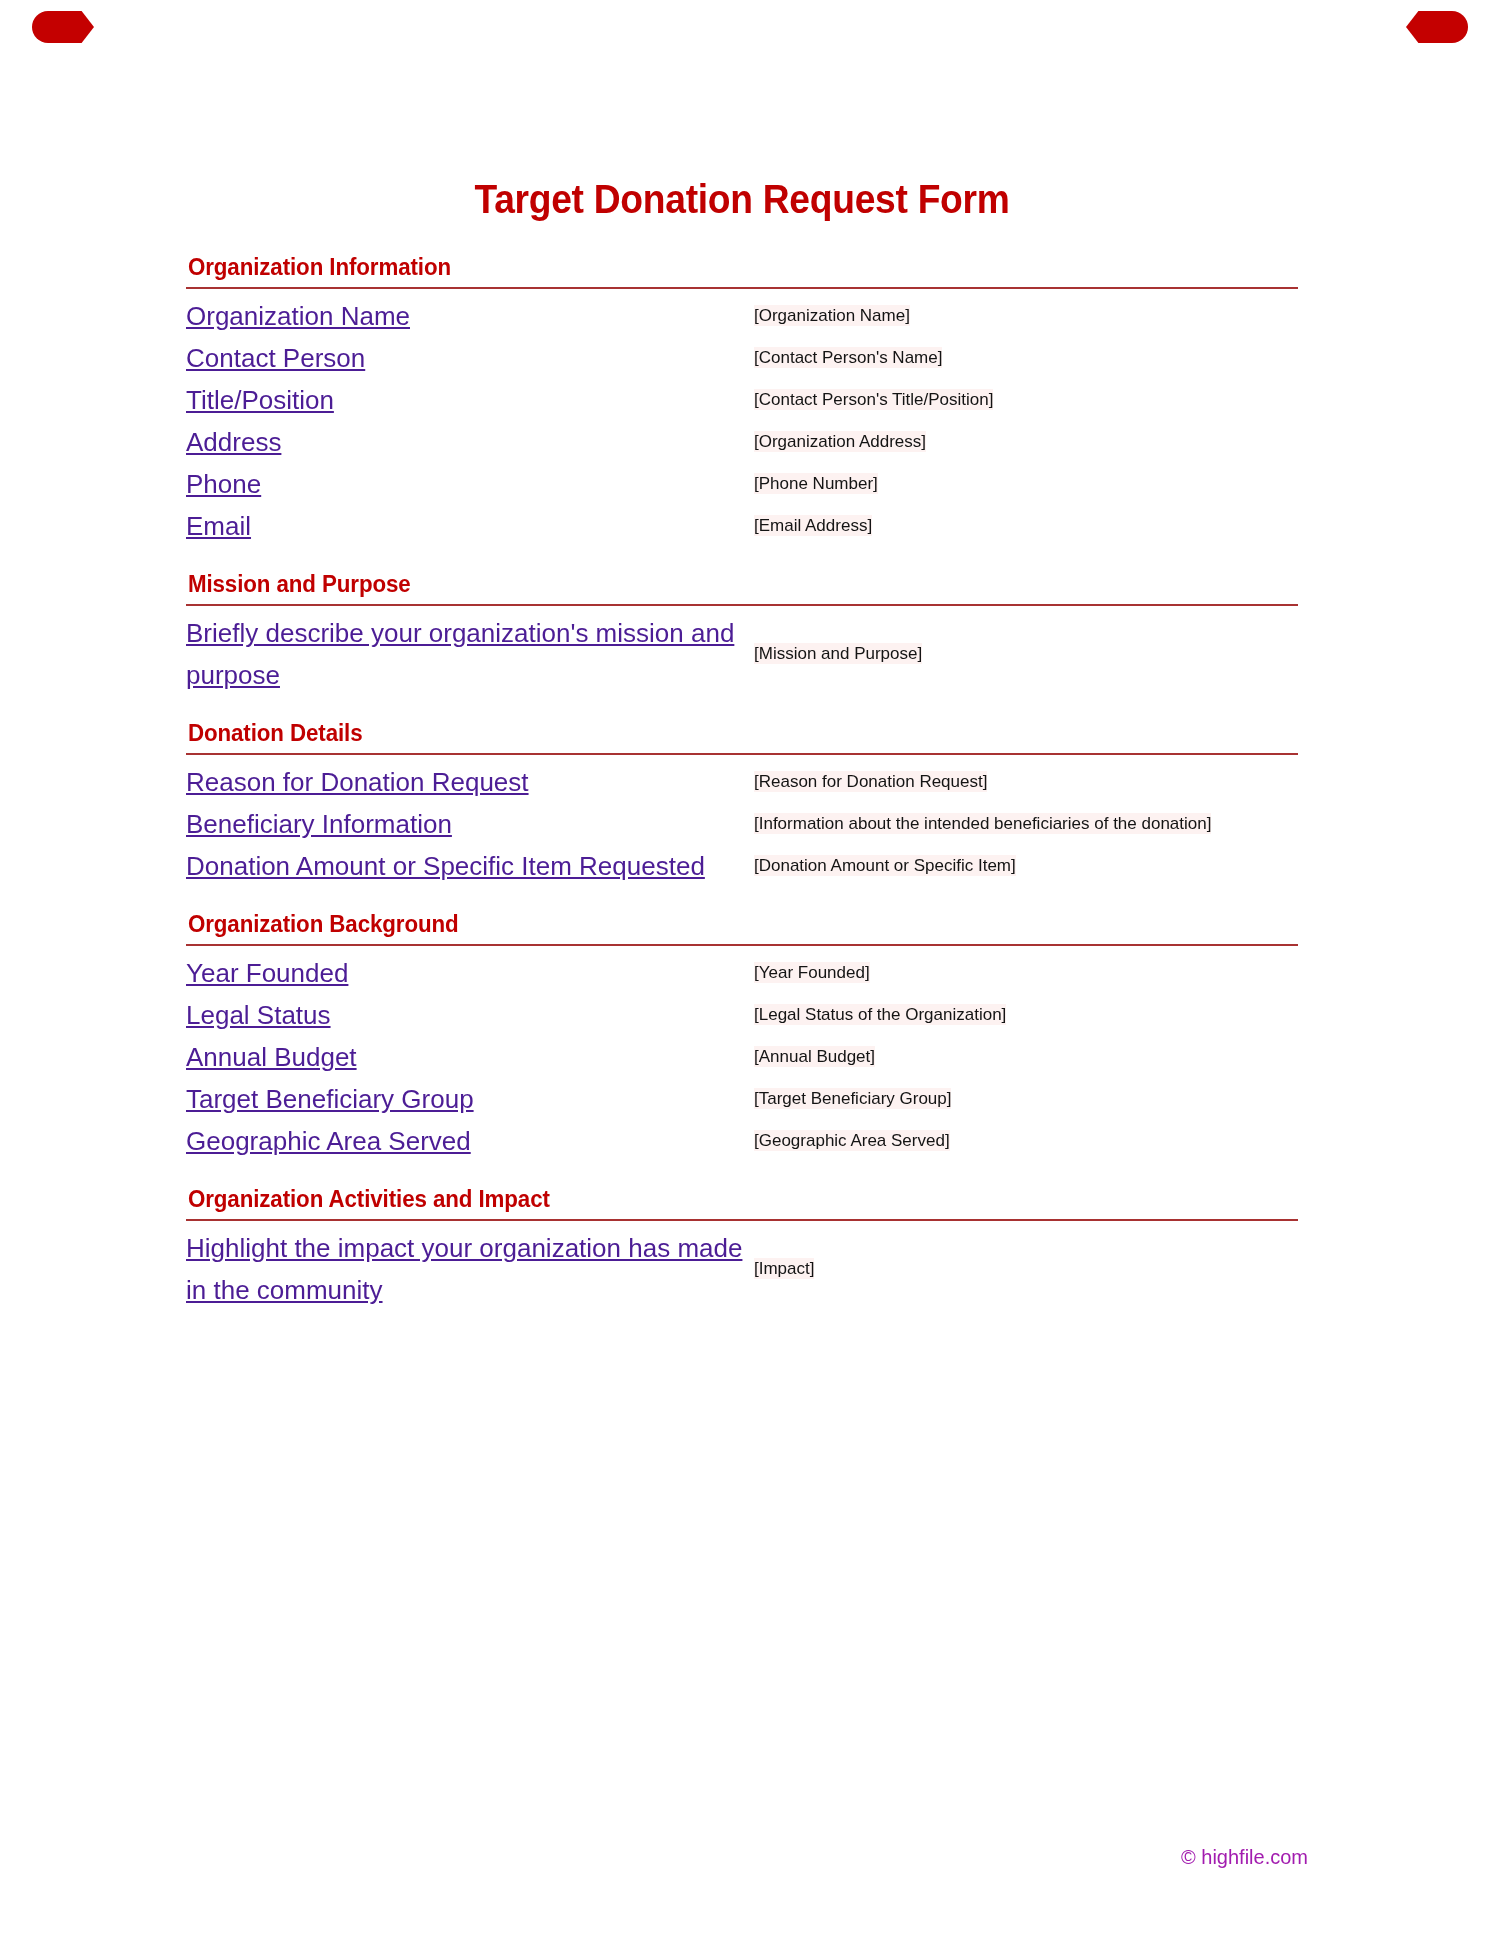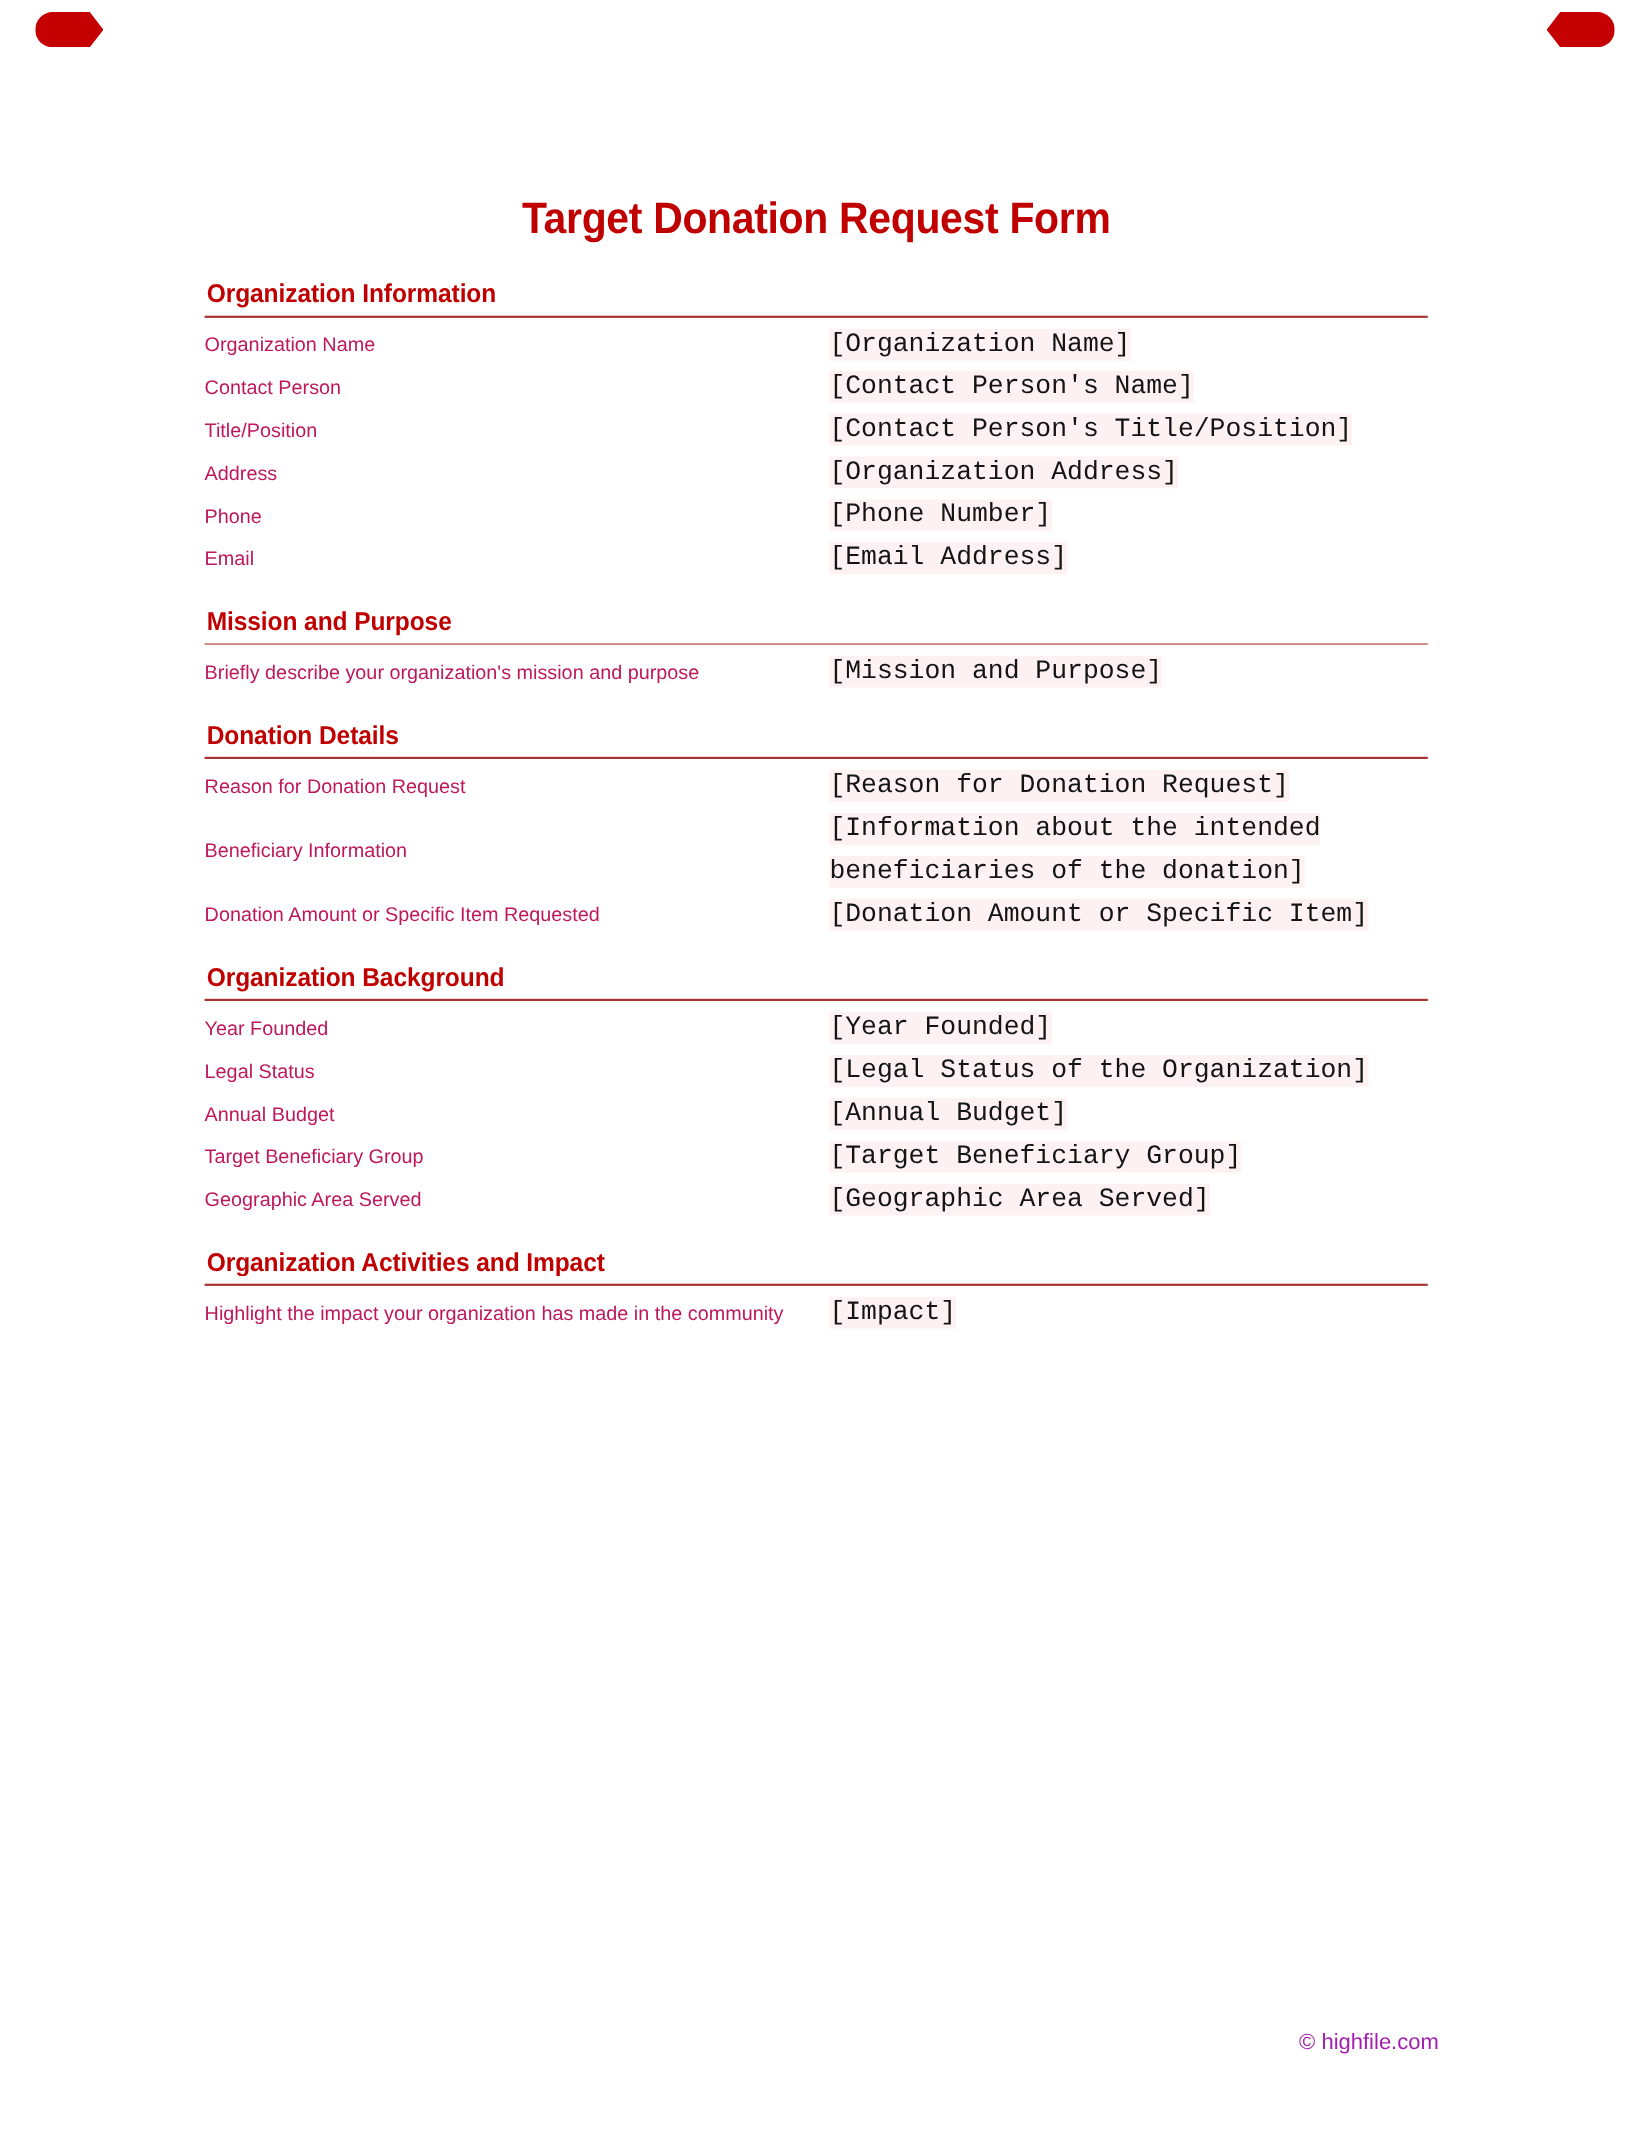--- a/index.html
+++ b/index.html
@@ -88,33 +88,34 @@
     border-collapse: collapse;
     table-layout: fixed;
   }
   table.form-table td {
     vertical-align: middle;
     padding: 0;
     border: none;
   }
   td.lbl {
     width: 568px;
-    font-size: 18px;
-    color: #be185d;
+    font-size: 26px;
+    color: #4c1d95;
     padding: 9px 6px 9px 20px;
     line-height: 1.62;
     font-family: "Liberation Sans Narrow", "Liberation Sans", sans-serif;
     transform-origin: left center;
+    text-decoration: underline;
   }
   td.val {
-    font-size: 24px;
+    font-size: 17px;
     color: #141414;
     padding: 9px 0 9px 0;
     line-height: 1.62;
-    font-family: Liberation Mono, monospace;
+    font-family: Liberation Sans, sans-serif;
   }
   td.val span.hl {
     background: #fdf2f1;
     box-decoration-break: clone;
     -webkit-box-decoration-break: clone;
     padding: 1px 0;
   }
 
   
   .gap-sm { height: 24px; }

